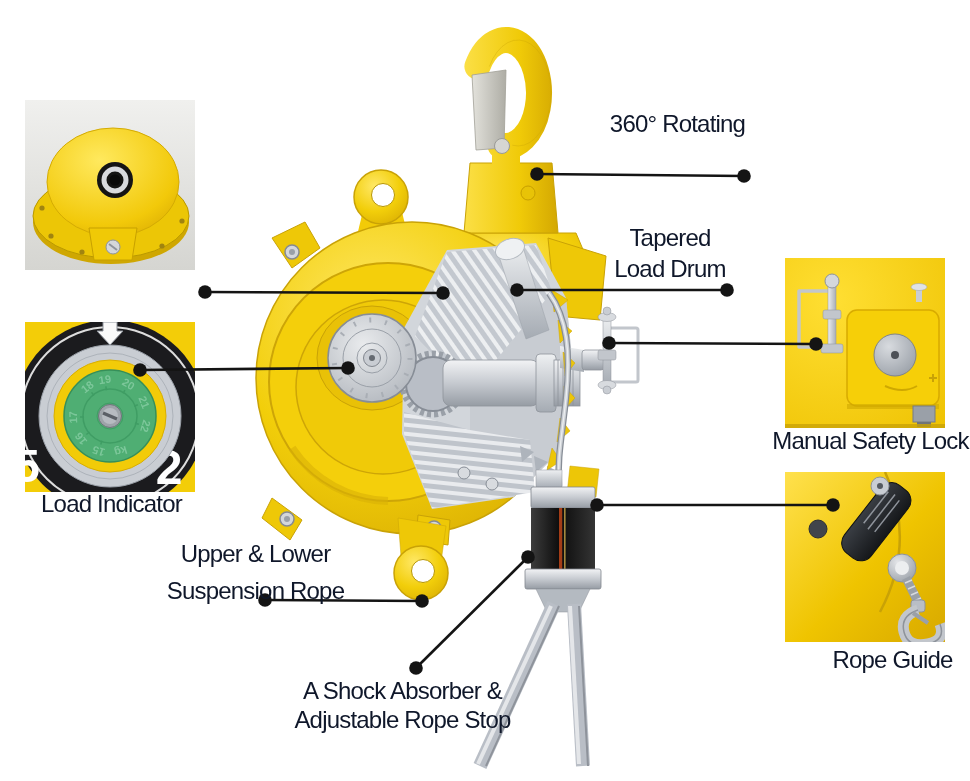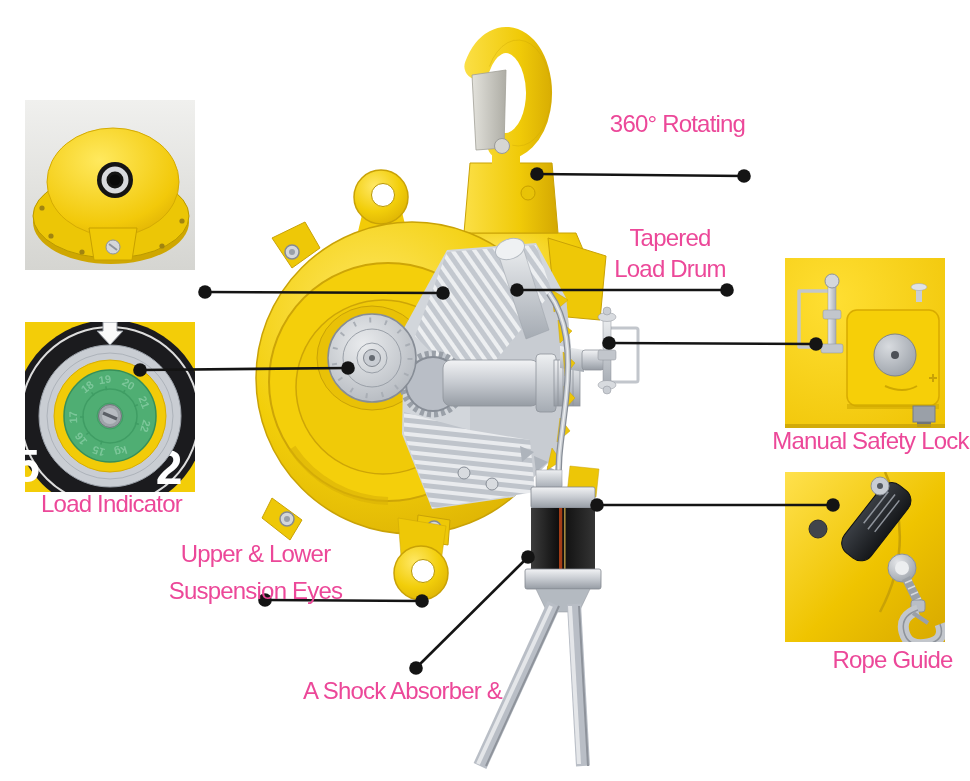--- a/index.html
+++ b/index.html
@@ -1,21 +1,21 @@
 <!DOCTYPE html>
 <html><head>
 <meta charset="utf-8">
 <style>
   html,body{margin:0;padding:0;background:#fff;}
   #canvas{position:relative;width:970px;height:781px;background:#fff;overflow:hidden;
           font-family:"Liberation Sans",sans-serif;}
   #main-art{position:absolute;left:0;top:0;z-index:1;}
   .photo{position:absolute;z-index:2;}
   #callouts{position:absolute;left:0;top:0;z-index:3;pointer-events:none;}
-  .label{position:absolute;z-index:4;color:#ec4899;text-align:center;
+  .label{position:absolute;z-index:4;color:#0f172a;text-align:center;
          font-size:24px;line-height:31px;letter-spacing:-0.8px;}
   .label span{display:block;}
   .lb-tophook{left:555px;top:108px;width:245px;}
   .lb-ropedrum{left:560px;top:222px;width:220px;}
   .lb-spring{left:14px;top:275px;width:195px;}
   .lb-load{left:14px;top:488px;width:195px;text-align:center;}
   .lb-lock{left:768px;top:425px;width:205px;}
   .lb-eyes{left:158px;top:535px;width:195px;line-height:37px;}
   .lb-shock{left:275px;top:676px;width:255px;line-height:29px;}
   .lb-guide{left:790px;top:644px;width:205px;}
@@ -437,22 +437,23 @@
     <span>Load Drum</span>
   </div>
   <div class="label lb-load">
     <span>Load Indicator</span>
   </div>
   <div class="label lb-lock">
     <span>Manual Safety Lock</span>
   </div>
   <div class="label lb-eyes">
     <span>Upper &amp; Lower</span>
-    <span>Suspension Eyes</span>
+    <span>Suspension Rope</span>
   </div>
   <div class="label lb-shock">
     <span>A Shock Absorber &amp;</span>
+    <span>Adjustable Rope Stop</span>
   </div>
   <div class="label lb-guide">
     <span>Rope Guide</span>
   </div>
 
 </div>
 
 </body></html>

